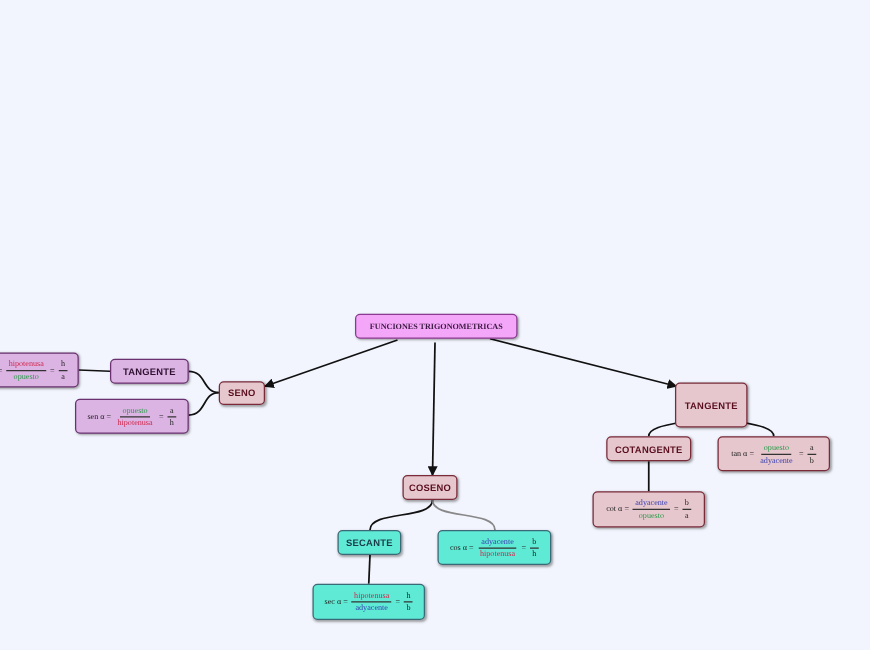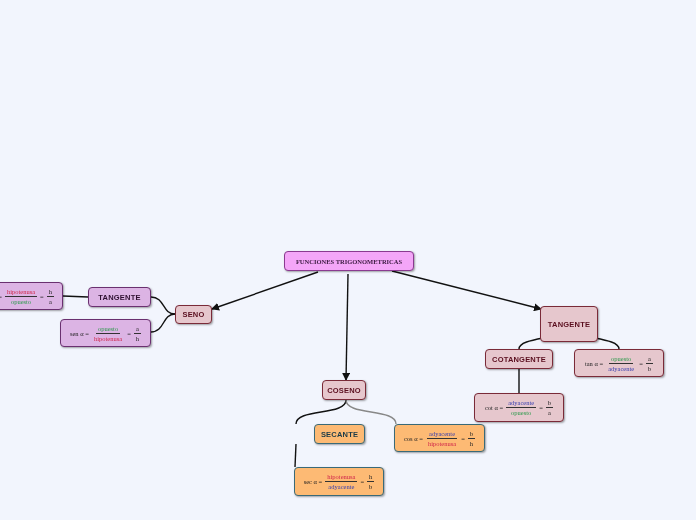--- a/index.html
+++ b/index.html
@@ -17,21 +17,21 @@
     box-shadow: 1px 1px 2px rgba(0,0,0,0.35);
     cursor: pointer;
   }
   .label { font-weight: bold; font-size: 7.5px; letter-spacing: 0.2px; }
   .root {
     background: #f4a6f8; border: 1px solid #8a3a90;
     font-family: "Liberation Serif", serif; font-size: 6.5px; font-weight: bold; color: #3a1a40;
   }
   .pink { background: #e6c7cd; border: 1px solid #7a2a38; color: #5a0e1e; }
   .purple { background: #dcb4e4; border: 1px solid #6a3070; color: #2e1030; }
-  .cyan { background: #fdba74; border: 1px solid #3a6a78; color: #1a3a48; margin-left: 44px; }
+  .cyan { background: #5eead4; border: 1px solid #3a6a78; color: #1a3a48; }
   .formula {
     font-family: "Liberation Serif", serif; font-size: 6.5px; color: #222;
     display: flex; align-items: center; gap: 3px;
   }
   .frac { display: inline-flex; flex-direction: column; align-items: center; }
   .frac .num { padding: 0 2px 1px; border-bottom: 0.8px solid #333; }
   .frac .den { padding: 1px 2px 0; }
   .red { color: #d0254a; }
   .green { color: #2a9a4a; }
   .blue { color: #3a40b0; }

